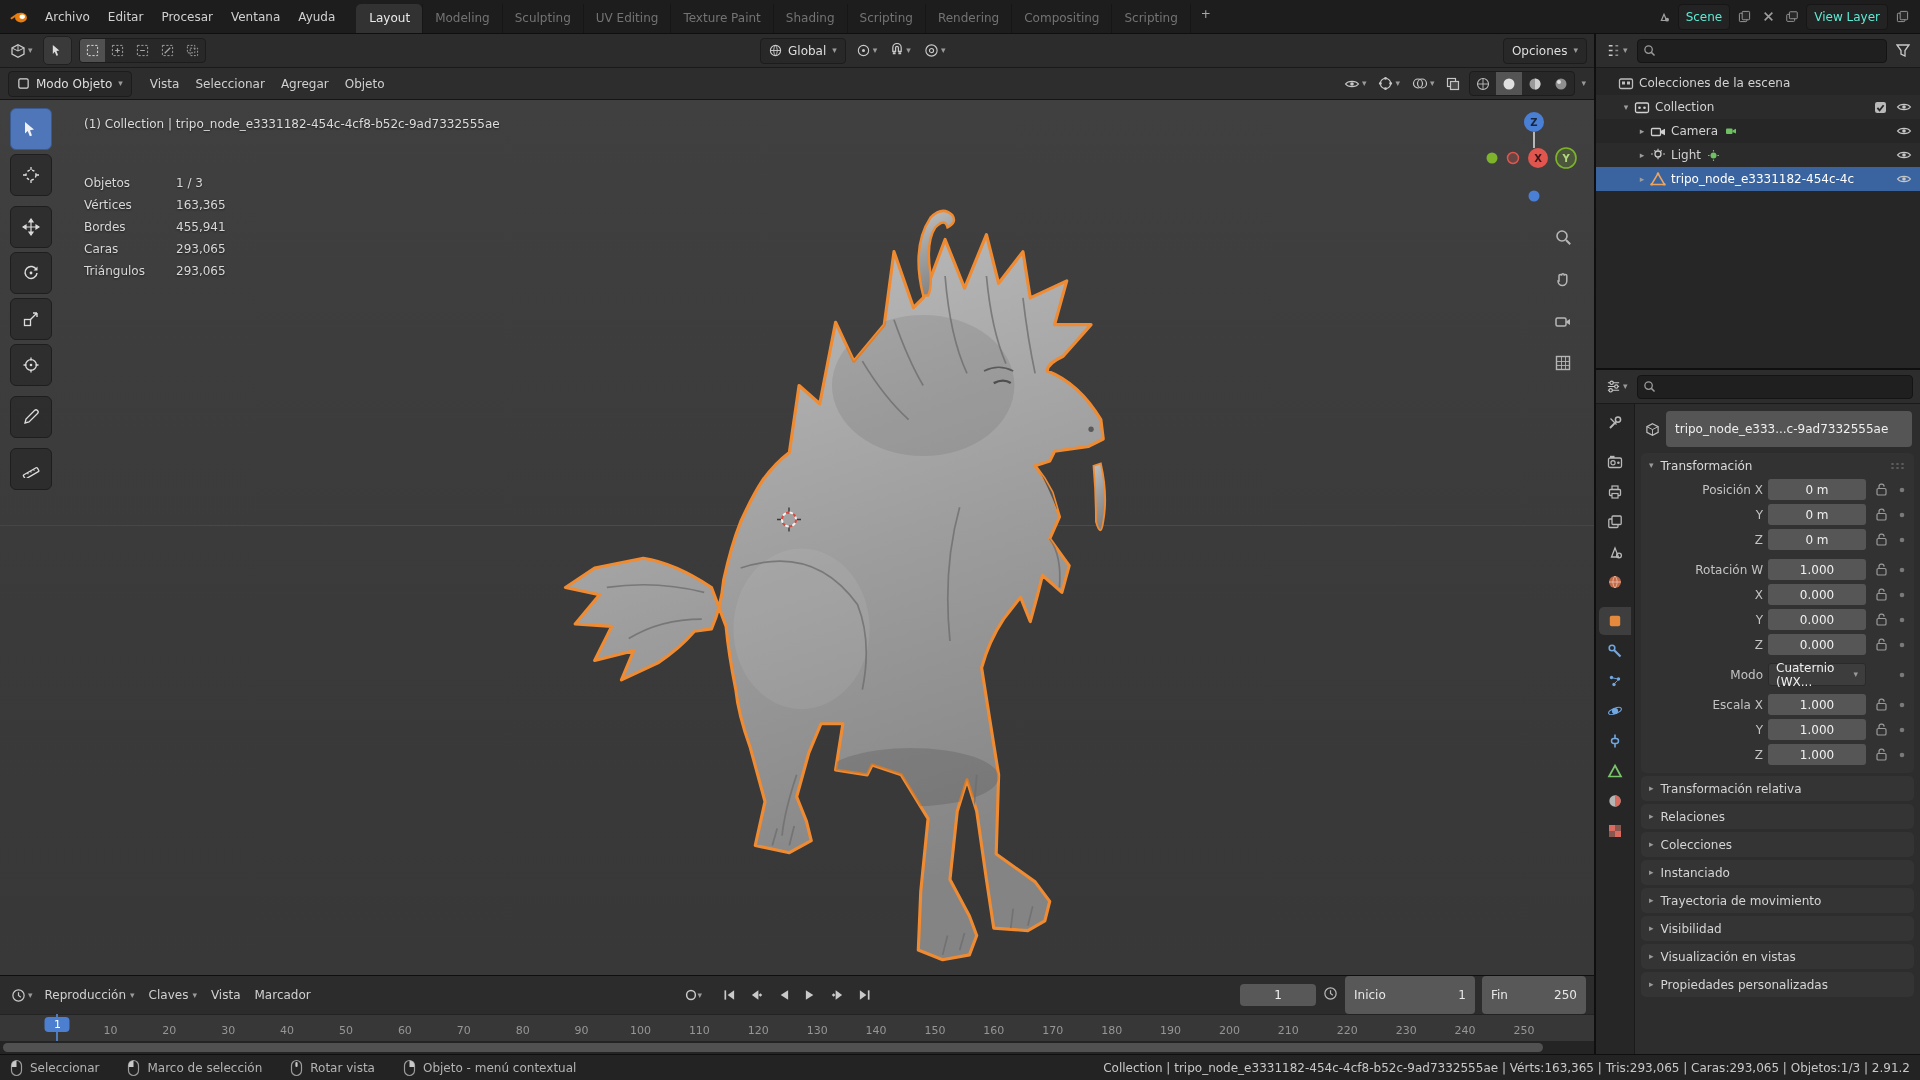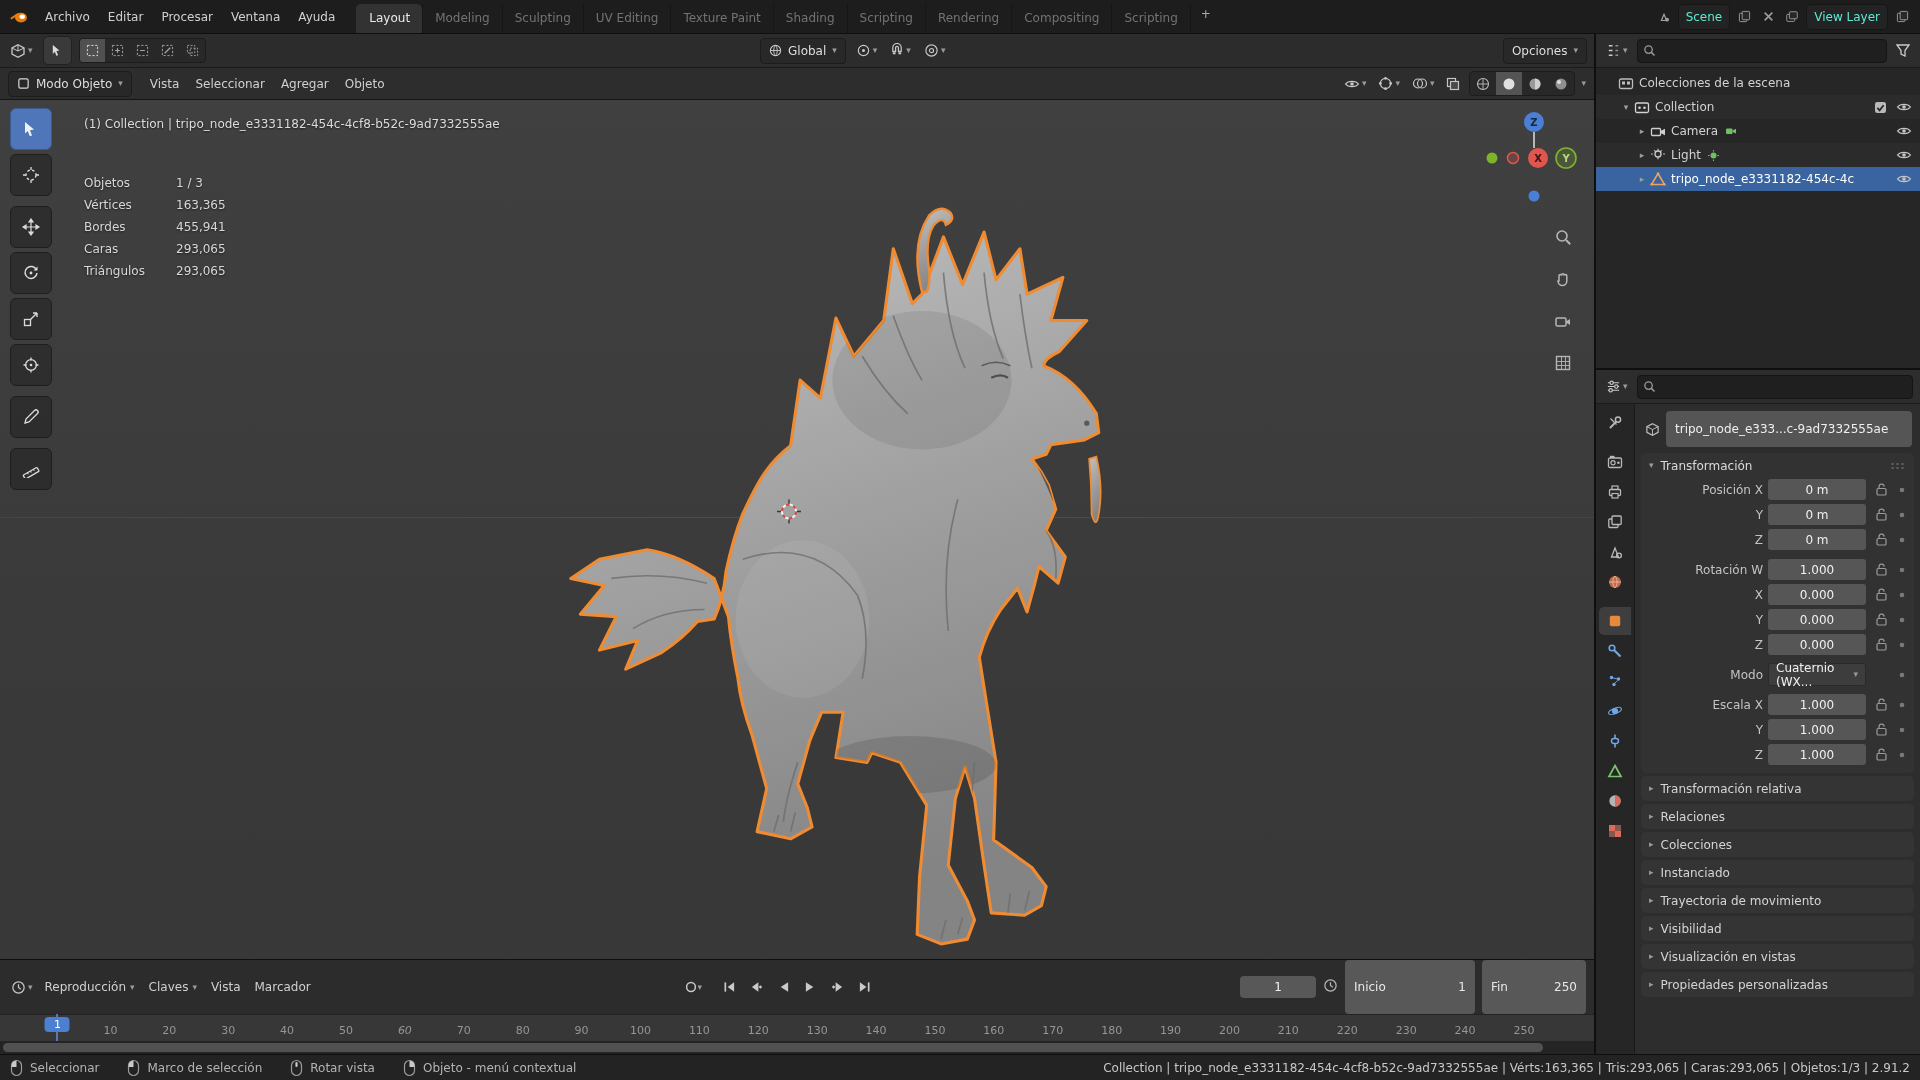--- a/index.html
+++ b/index.html
@@ -70,21 +70,21 @@
   
   .timeline{flex:0 0 76px;display:flex;flex-direction:column;background:#2c2c2c;border-top:1px solid #0f0f0f}
   .tl-header{flex:0 0 30px;display:flex;align-items:center;gap:2px;padding:0 8px}
   .tl-header .menu-item{padding:0 7px;display:flex;align-items:center;gap:4px}
   .tl-center{margin-left:auto;display:flex;align-items:center;gap:3px}
   .tl-fields{margin-left:auto;display:flex;align-items:center;gap:7px}
   .tbtn{width:24px;height:22px;display:flex;align-items:center;justify-content:center;border-radius:3px}
   .num-field{height:22px;background:#585858;border-radius:4px;display:flex;align-items:center;justify-content:center;
     padding:0 10px;color:#f2f2f2;min-width:56px}
   .range-field{height:22px;background:#585858;border-radius:4px;display:flex;align-items:center;justify-content:space-between;
-    padding:16px 9px;gap:10px;color:#e8e8e8}
+    padding:8px 9px;gap:10px;color:#e8e8e8}
   .tl-strip{flex:1;position:relative;display:flex;flex-direction:column}
   .tl-ruler{flex:0 0 26px;background:#373737;border-top:1px solid #232323;position:relative}
   .tl-track{flex:1;background:#313131}
   .tl-tick{position:absolute;bottom:4px;transform:translateX(-50%);color:#969696;font-size:11px}
   .playhead{position:absolute;top:0;bottom:0;width:2px;background:rgba(86,136,208,.85);transform:translateX(-50%);z-index:2}
   .ph-pill{position:absolute;top:3px;left:1px;transform:translateX(-50%);background:#4c7fd0;color:#fff;
     font-size:11px;padding:1px 9px;border-radius:4px}
   .tl-scroll{flex:0 0 13px;background:#242424;display:flex;align-items:center;padding:0 3px}
   .tl-thumb{height:9px;background:#515151;border-radius:5px;width:97%}
 
@@ -609,21 +609,21 @@
             </span>
           </div>
         </div>
         <div class="tl-strip">
           <div class="tl-ruler" id="tl-ticks">
               <span class="tl-tick" style="left: 6.9255%;">10</span>
               <span class="tl-tick" style="left: 10.6205%;">20</span>
               <span class="tl-tick" style="left: 14.3155%;">30</span>
               <span class="tl-tick" style="left: 18.0105%;">40</span>
               <span class="tl-tick" style="left: 21.7055%;">50</span>
-              <span class="tl-tick" style="left: 25.4005%; font-style: italic;">60</span>
+              <span class="tl-tick" style="left: 25.4005%;">60</span>
               <span class="tl-tick" style="left: 29.0955%;">70</span>
               <span class="tl-tick" style="left: 32.7905%;">80</span>
               <span class="tl-tick" style="left: 36.4855%;">90</span>
               <span class="tl-tick" style="left: 40.1805%;">100</span>
               <span class="tl-tick" style="left: 43.8755%;">110</span>
               <span class="tl-tick" style="left: 47.5705%;">120</span>
               <span class="tl-tick" style="left: 51.2655%;">130</span>
               <span class="tl-tick" style="left: 54.9605%;">140</span>
               <span class="tl-tick" style="left: 58.6555%;">150</span>
               <span class="tl-tick" style="left: 62.3505%;">160</span>

